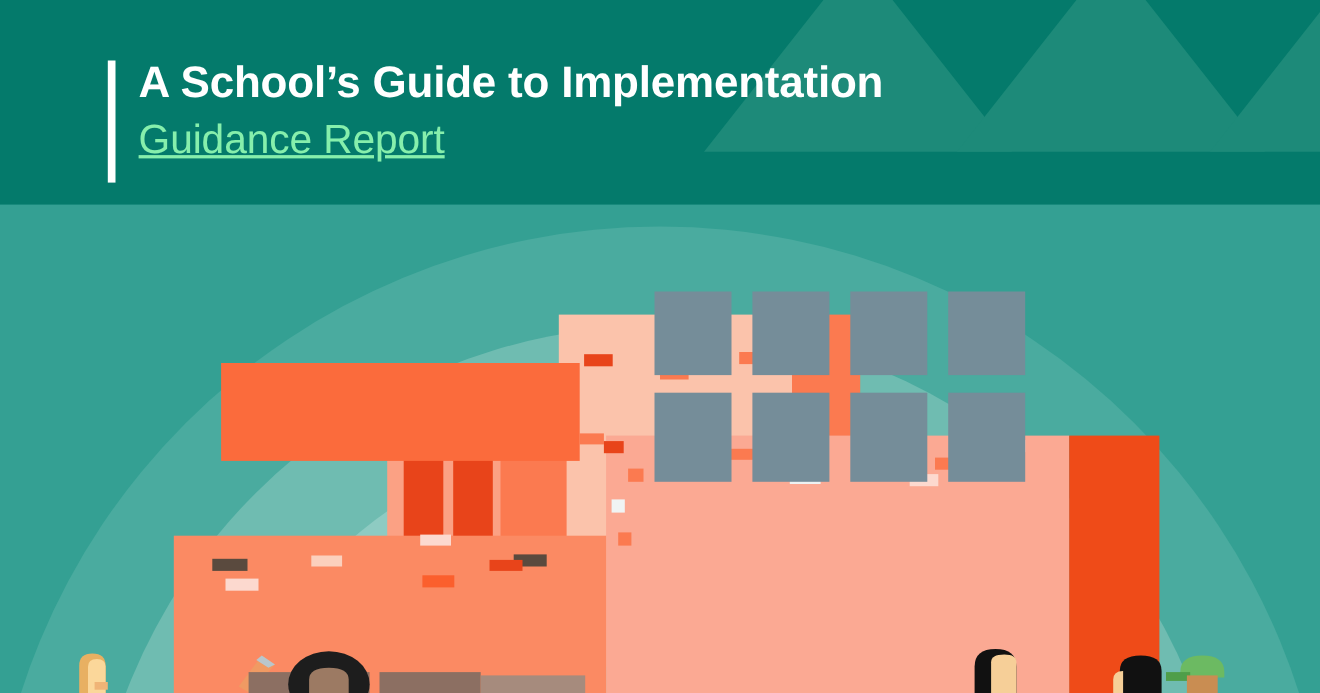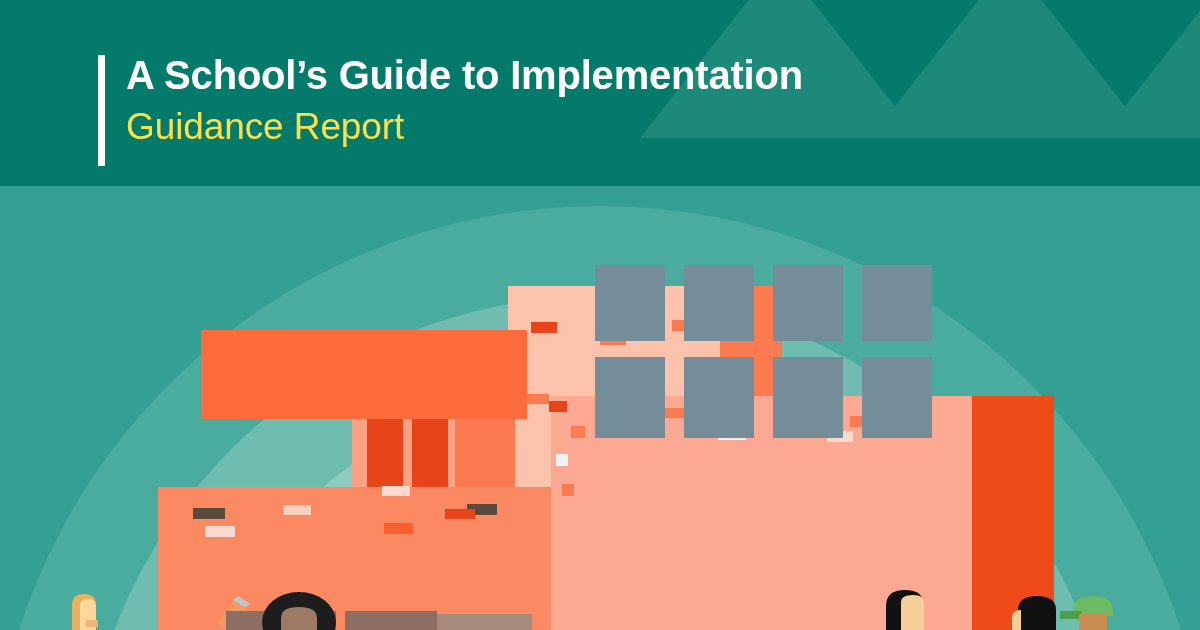--- a/index.html
+++ b/index.html
@@ -61,24 +61,25 @@
     font-size: 40px;
     font-weight: bold;
     color: #ffffff;
     line-height: 1.32;
     letter-spacing: -0.2px;
     white-space: nowrap;
   }
   .title-sub {
     font-size: 37px;
     font-weight: normal;
-    color: #fde047;
+    color: #86efac;
     line-height: 1.35;
     letter-spacing: -0.1px;
     white-space: nowrap;
+    text-decoration: underline;
   }
 
   
   .illustration {
     position: absolute;
     left: 0;
     top: 186px;
     width: 1200px;
     height: 444px;
     overflow: hidden;

